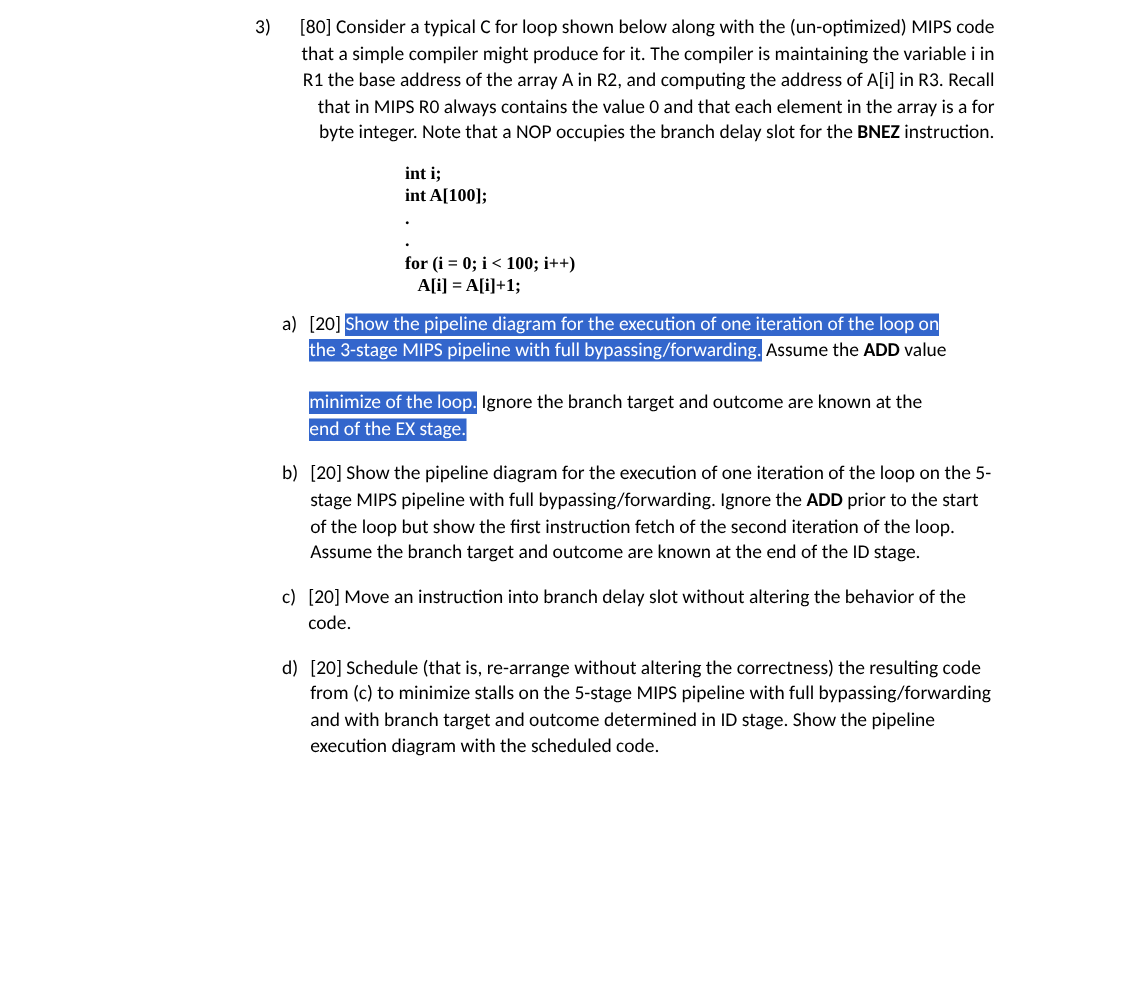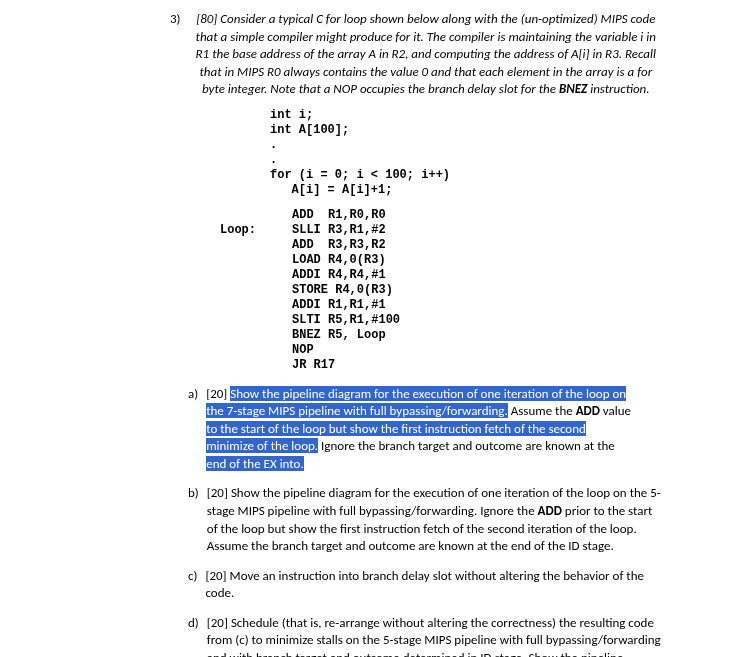--- a/index.html
+++ b/index.html
@@ -18,28 +18,27 @@
     }
     .question-header {
       display: flex;
       line-height: 1.35;
     }
     .qnum {
       margin-right: 8px;
       white-space: nowrap;
     }
     .qtext {
-      text-align: center;
-      font-style: italic;
+      text-align: right;
     }
     .bold {
       font-weight: bold;
     }
     .code-block {
-      font-family: Liberation Mono, monospace;
+      font-family: Liberation Serif, serif;
       font-size: 12px;
       font-weight: bold;
       white-space: pre;
       margin: 10px 0 10px 100px;
       line-height: 1.25;
     }
     .asm-block {
       font-family: "Courier New", monospace;
       font-size: 12px;
       font-weight: bold;
@@ -78,40 +77,29 @@
     </div>
   </div>
 
   <div class="code-block">int i;
 int A[100];
 .
 .
 for (i = 0; i &lt; 100; i++)
    A[i] = A[i]+1;</div>
 
-  <div class="asm-block">          ADD  R1,R0,R0
-Loop:     SLLI R3,R1,#2
-          ADD  R3,R3,R2
-          LOAD R4,0(R3)
-          ADDI R4,R4,#1
-          STORE R4,0(R3)
-          ADDI R1,R1,#1
-          SLTI R5,R1,#100
-          BNEZ R5, Loop
-          NOP
-          JR R17</div>
 
   <div class="sub">
     <div class="sublabel">a)</div>
     <div class="subtext">
       <span>[20] </span><span class="hl">Show the pipeline diagram for the execution of one iteration of the loop on </span><br>
-      <span class="hl">the 7-stage MIPS pipeline with full bypassing/forwarding.</span><span>   Assume the </span><span class="bold">ADD</span><span> value </span><br>
-      <span class="hl">to the start of the loop but show the first instruction fetch of the second </span><br>
+      <span class="hl">the 3-stage MIPS pipeline with full bypassing/forwarding.</span><span>   Assume the </span><span class="bold">ADD</span><span> value </span><br>
+      <br>
       <span class="hl">minimize of the loop.</span><span>   Ignore the branch target and outcome are known at the </span><br>
-      <span class="hl">end of the EX into.</span>
+      <span class="hl">end of the EX stage.</span>
     </div>
   </div>
 
   <div class="sub">
     <div class="sublabel">b)</div>
     <div class="subtext">
       <span>[20] </span><span>Show the pipeline diagram for the execution of one iteration of the loop on the 5-stage MIPS pipeline with full bypassing/forwarding.   Ignore the </span><span class="bold">ADD</span><span> prior to the start of the loop but show the first instruction fetch of the second iteration of the loop.   Assume the branch target and outcome are known at the end of the ID stage.</span>
     </div>
   </div>
 

